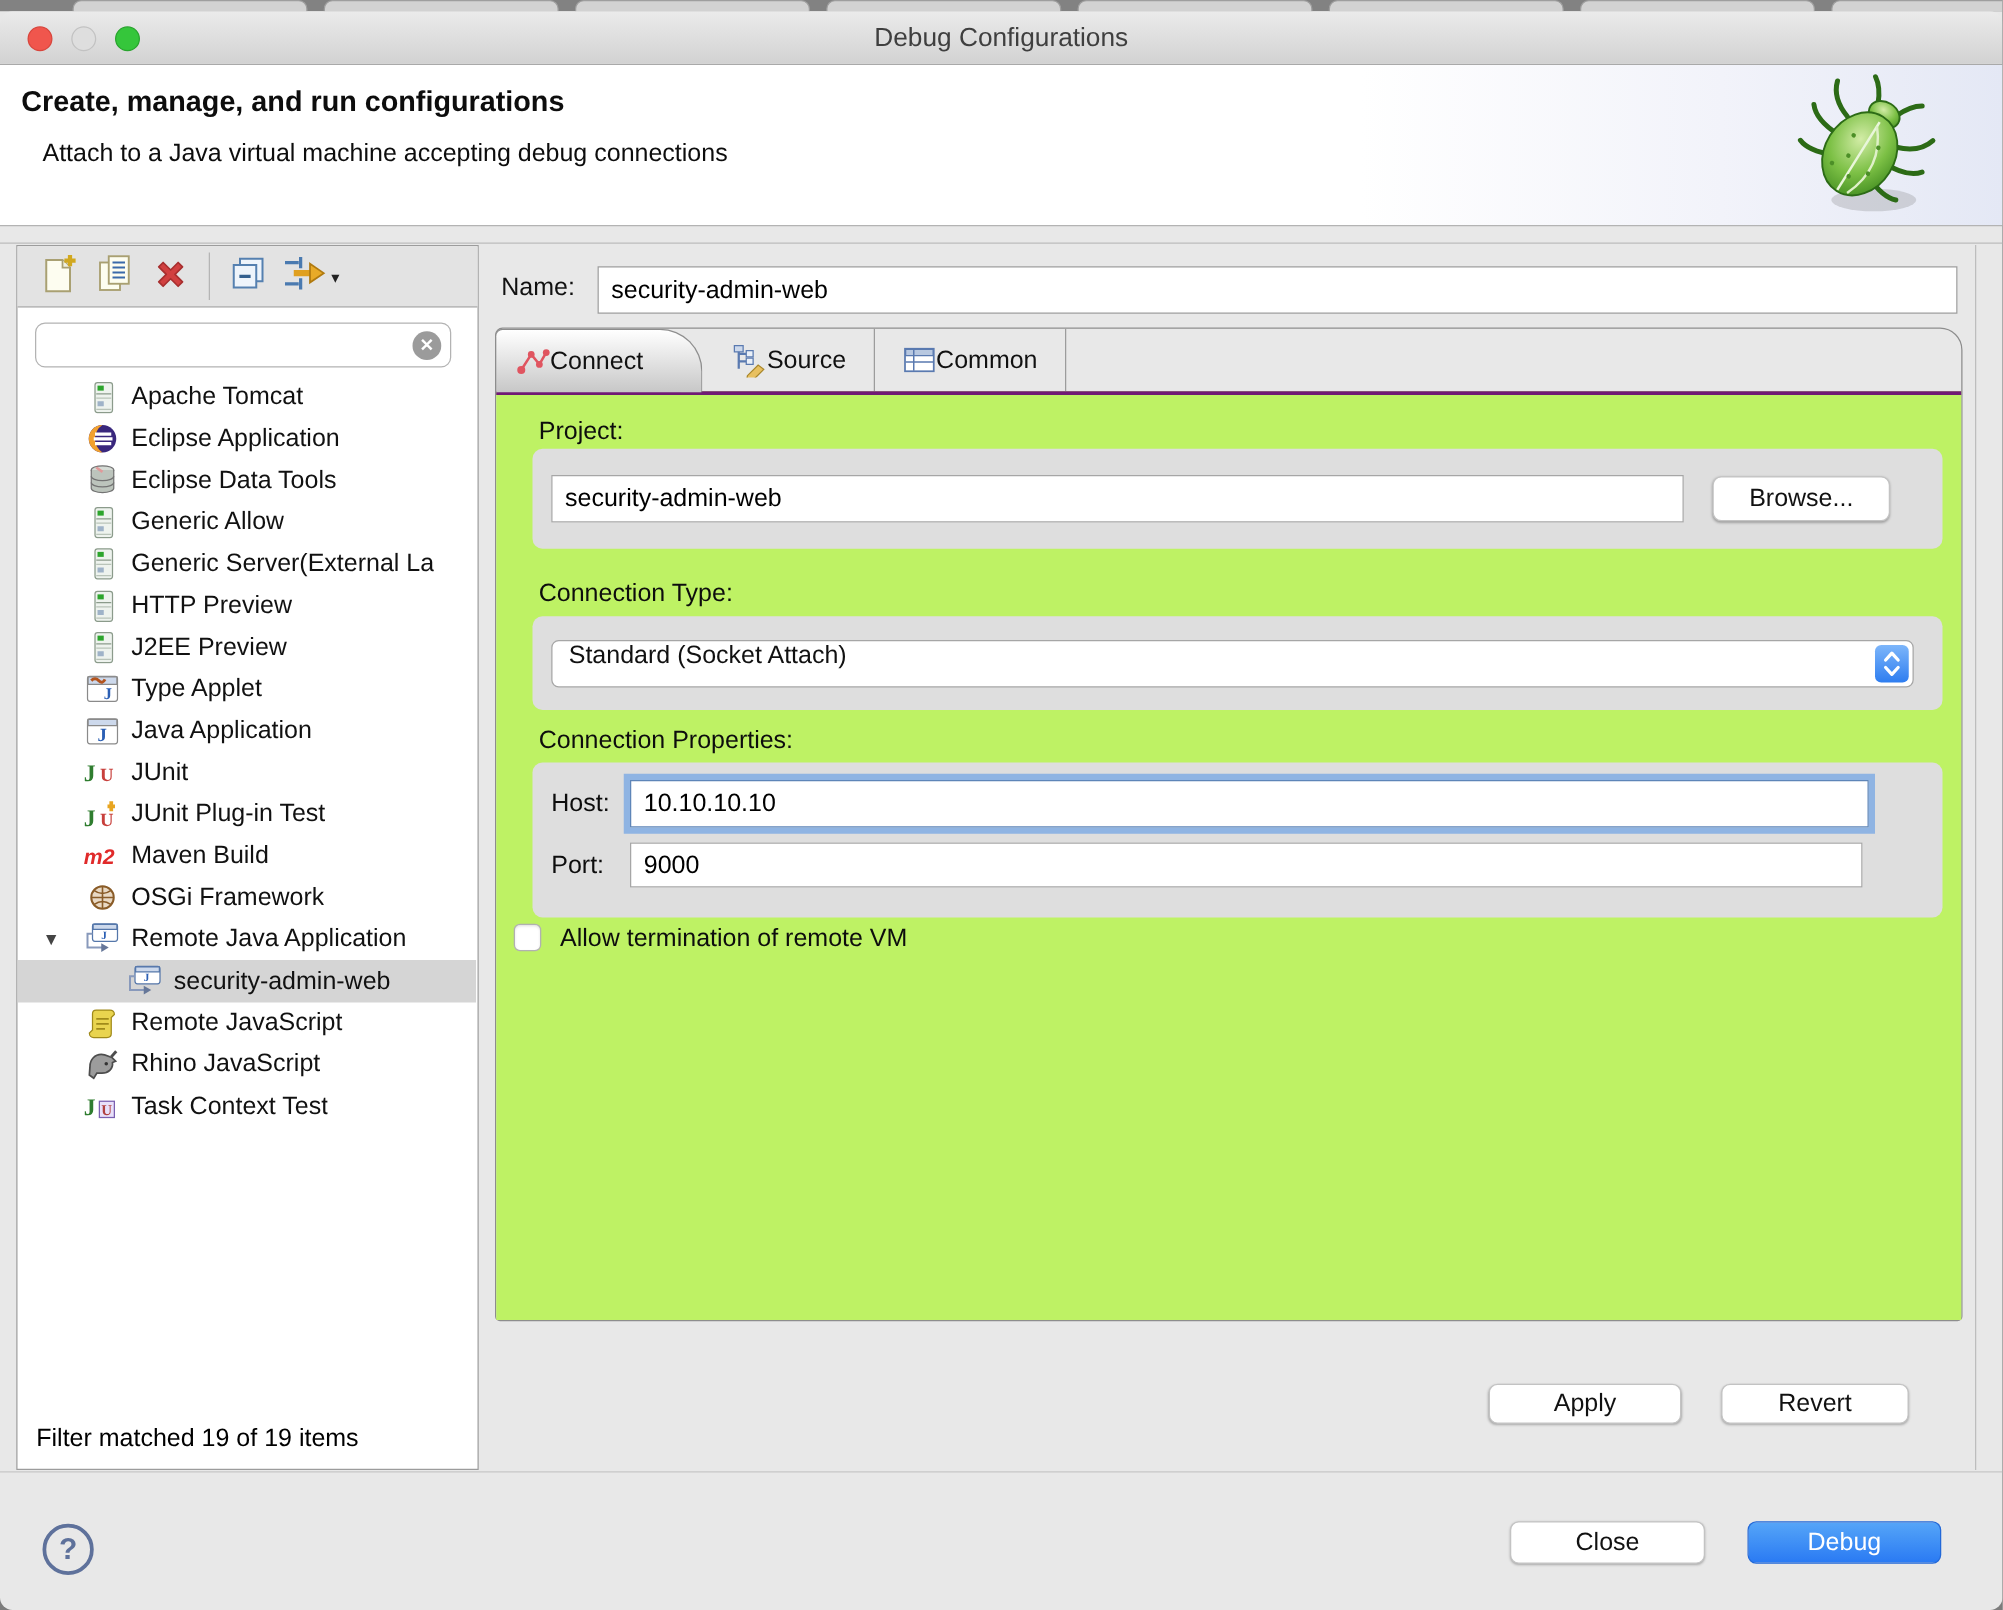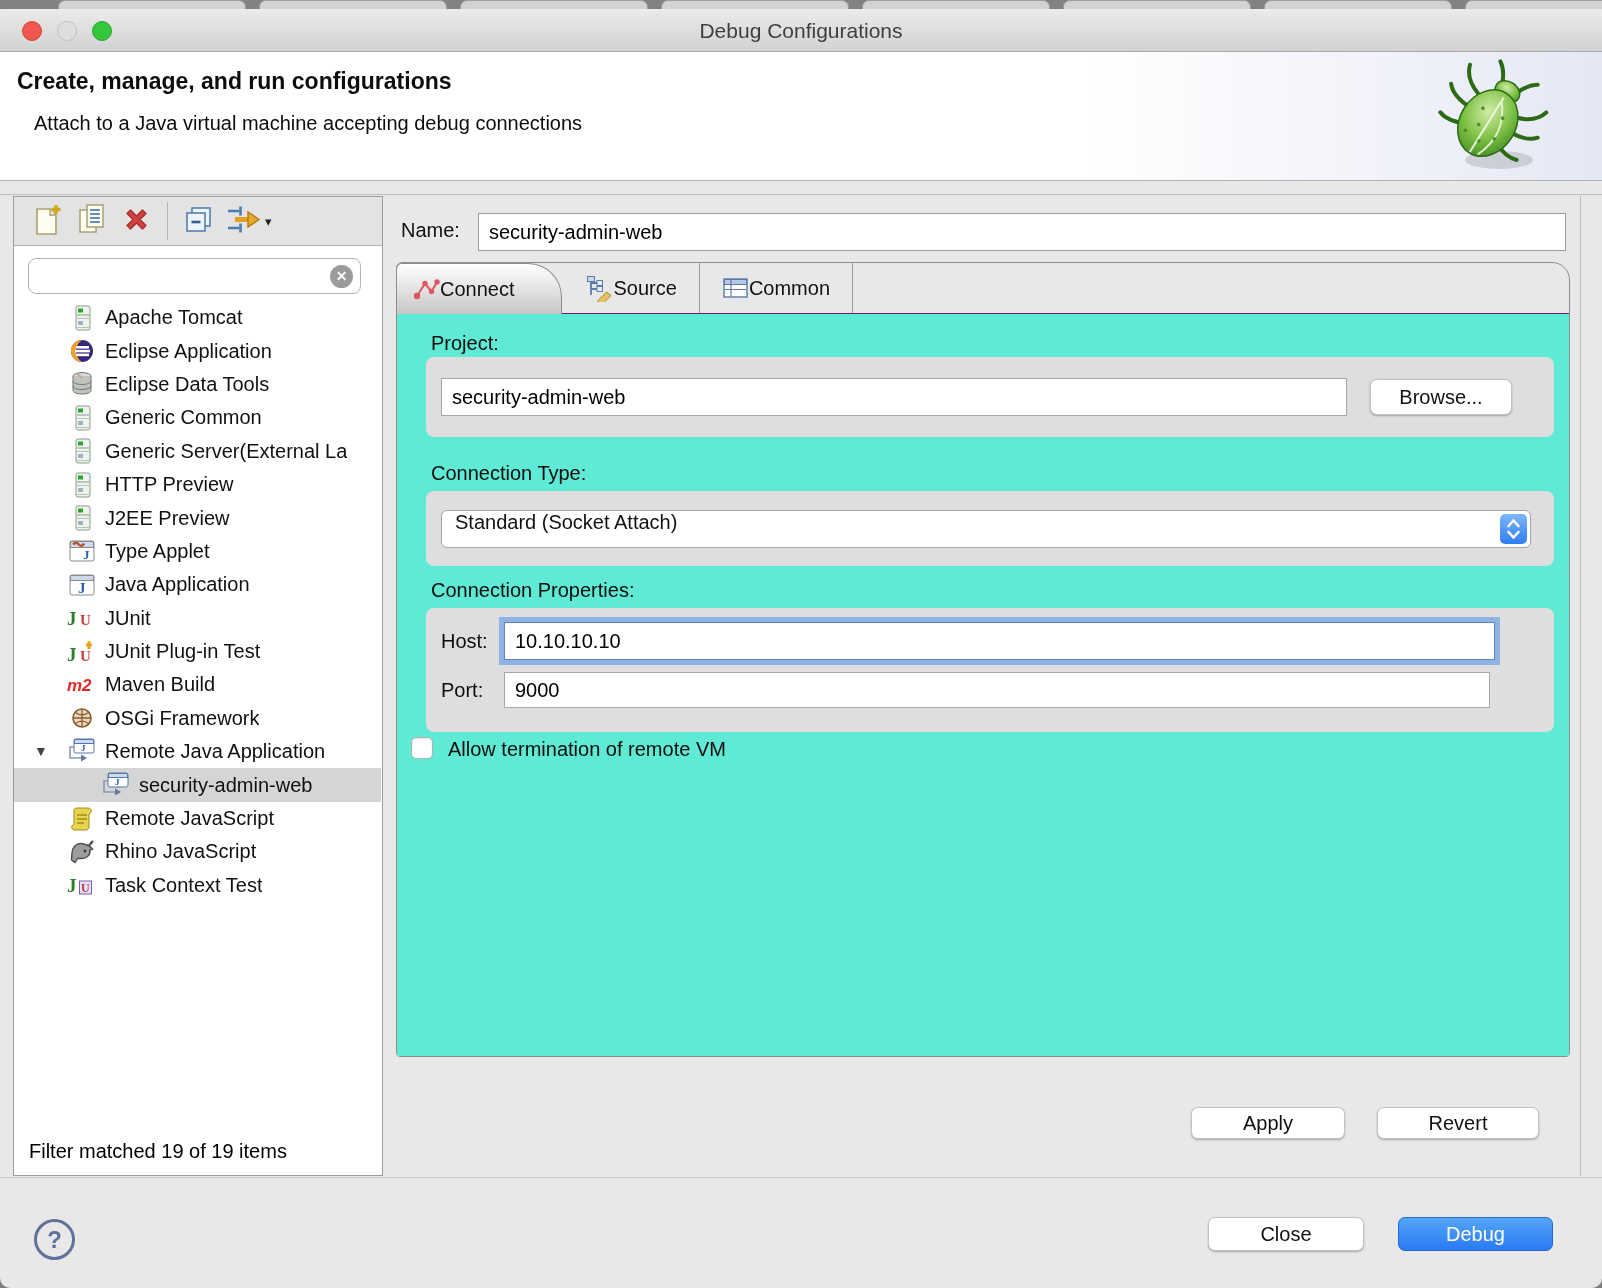--- a/index.html
+++ b/index.html
@@ -62,36 +62,36 @@
   .name-input { position:absolute; left:478px; top:213px; width:1088px; height:38px;
     background:#fff; border:1px solid #9b9b9b; font-size:20px; padding:0 10px; font-family:inherit; }
 
   .tabfolder { position:absolute; left:396px; top:262px; width:1174px; height:795px;
     border:1.5px solid #8d8d8d; border-radius:6px 18px 4px 4px; background:#e8e8e8; }
   .tab-bar { position:absolute; top:0; left:0; right:0; height:50px; display:flex; }
   .tab { display:flex; align-items:center; padding:0 22px; font-size:20px; position:relative; border-right:1px solid #9c9c9c; }
   .tab.active { background:linear-gradient(#ffffff,#c7c7c7); border:1px solid #8d8d8d; border-bottom:none;
     border-radius:6px 34px 0 0; padding:0 46px 0 16px; margin-left:-1px; z-index:2; height:51px; border-right:1px solid #8d8d8d; }
   .tab-ic { display:inline-flex; }
-  .tab-content { position:absolute; top:50px; left:0; right:0; bottom:0; border-top:1px solid #701a75; background:#5eead4; }
+  .tab-content { position:absolute; top:50px; left:0; right:0; bottom:0; border-top:3px solid #701a75; background:#bef264; }
 
   .fld-label { position:absolute; font-size:20px; color:#0d0d0d; }
   .group { position:absolute; left:29px; width:1128px; background:#dedede; border-radius:8px; }
   .g-input { position:absolute; background:#fff; border:1px solid #a6a6a6; font-size:20px; padding:0 10px; font-family:inherit; }
   .btn { background:#fff; border:1px solid #c3c3c3; border-radius:7px; box-shadow:0 1px 2px rgba(0,0,0,0.28);
     font-size:20px; font-family:inherit; color:#111; display:flex; align-items:center; justify-content:center; }
   .select { position:absolute; left:15px; top:19px; width:1090px; height:38px; background:#fff;
     border:1px solid #a6a6a6; border-radius:6px; font-size:20px; display:flex; align-items:flex-start; padding-left:13px; }
   .stepper { position:absolute; right:3px; top:3px; bottom:3px; width:27px; border-radius:5px;
     background:linear-gradient(#7db6fa,#2e7df0); display:flex; align-items:center; justify-content:center; }
   .host-input { box-shadow:0 0 0 5px #8fb4e3; border:1px solid #5e85b8 !important; }
   .checkbox { position:absolute; width:22px; height:22px; background:#fff; border:1px solid #b1b1b1; border-radius:5px;
     box-shadow:inset 0 1px 2px rgba(0,0,0,0.12); }
   .apply-btn  { position:absolute; left:1191px; top:1107px; width:154px; height:32px; }
-  .revert-btn { position:absolute; left:1377px; top:1107px; width:162px; height:32px; }
+  .revert-btn { position:absolute; left:1377px; top:1107px; width:150px; height:32px; }
 
   .right-edge { position:absolute; left:1580px; top:196px; width:1px; height:980px; background:#bdbdbd; }
   .footer-sep { position:absolute; left:0; right:0; top:1177px; height:1px; background:#c6c6c6; }
 
   
   .help-btn { position:absolute; left:34px; top:1219px; width:41px; height:41px; border-radius:50%;
     border:3px solid #5e719b; color:#5e719b; font-size:24px; font-weight:bold;
     display:flex; align-items:center; justify-content:center; background:transparent; }
   .close-btn { position:absolute; left:1208px; top:1217px; width:156px; height:34px; }
   .debug-btn { position:absolute; left:1398px; top:1217px; width:155px; height:34px;
@@ -238,21 +238,21 @@
           <span class="tree-ic">
             <svg width="21" height="26" viewBox="0 0 21 26">
               <rect x="4" y="1" width="14" height="24" rx="2" fill="#eef3ee" stroke="#8b9b8b"></rect>
               <rect x="6" y="3.5" width="5" height="4" fill="#2da52d"></rect>
               <line x1="5" y1="10" x2="17" y2="10" stroke="#8b9b8b"></line>
               <line x1="5" y1="13.5" x2="17" y2="13.5" stroke="#b9c4b9"></line>
               <rect x="6" y="16" width="5" height="4" fill="#9fb3c8"></rect>
               <line x1="5" y1="22.5" x2="17" y2="22.5" stroke="#b9c4b9"></line>
             </svg>
           </span>
-          <span class="tree-label">Generic Common</span>
+          <span class="tree-label">Generic Allow</span>
         </div>
         <div class="tree-row">
           <span class="tree-ic">
             <svg width="21" height="26" viewBox="0 0 21 26">
               <rect x="4" y="1" width="14" height="24" rx="2" fill="#eef3ee" stroke="#8b9b8b"></rect>
               <rect x="6" y="3.5" width="5" height="4" fill="#2da52d"></rect>
               <line x1="5" y1="10" x2="17" y2="10" stroke="#8b9b8b"></line>
               <line x1="5" y1="13.5" x2="17" y2="13.5" stroke="#b9c4b9"></line>
               <rect x="6" y="16" width="5" height="4" fill="#9fb3c8"></rect>
               <line x1="5" y1="22.5" x2="17" y2="22.5" stroke="#b9c4b9"></line>

